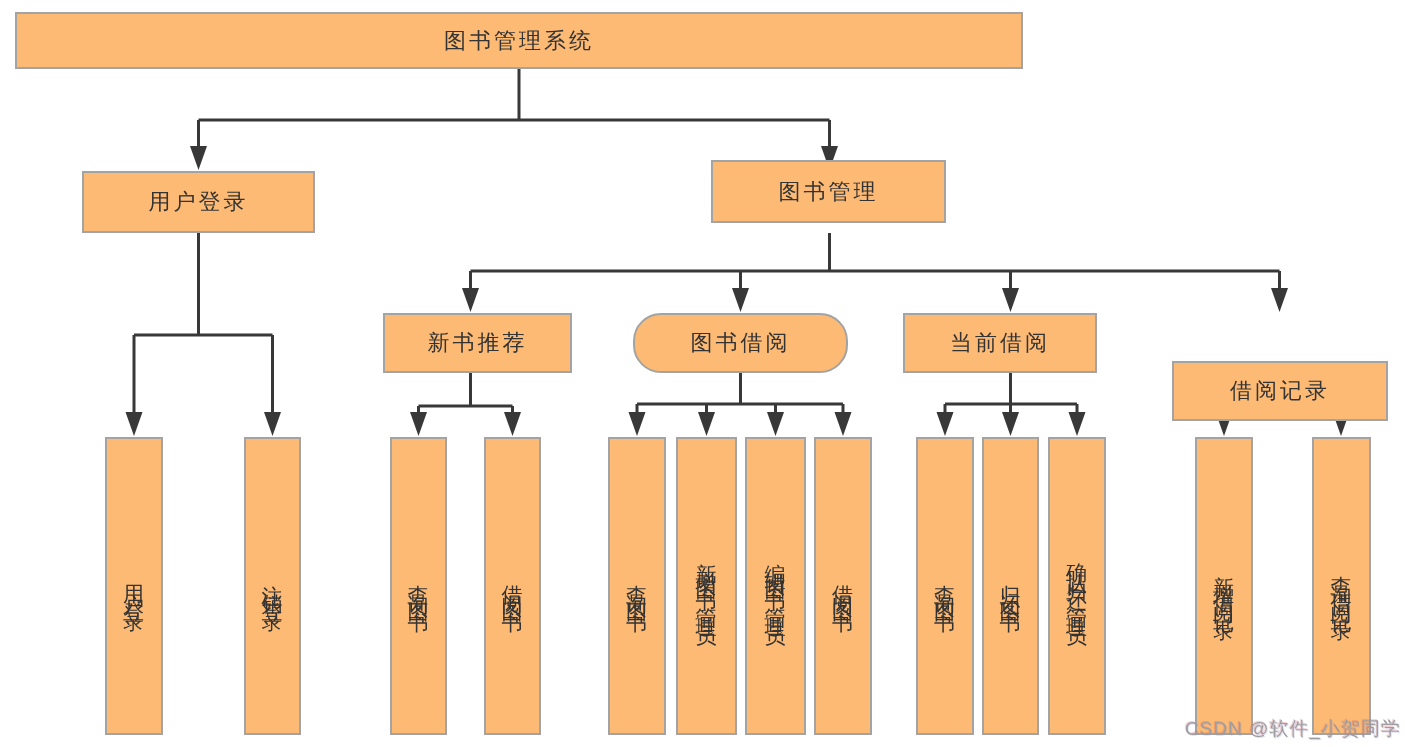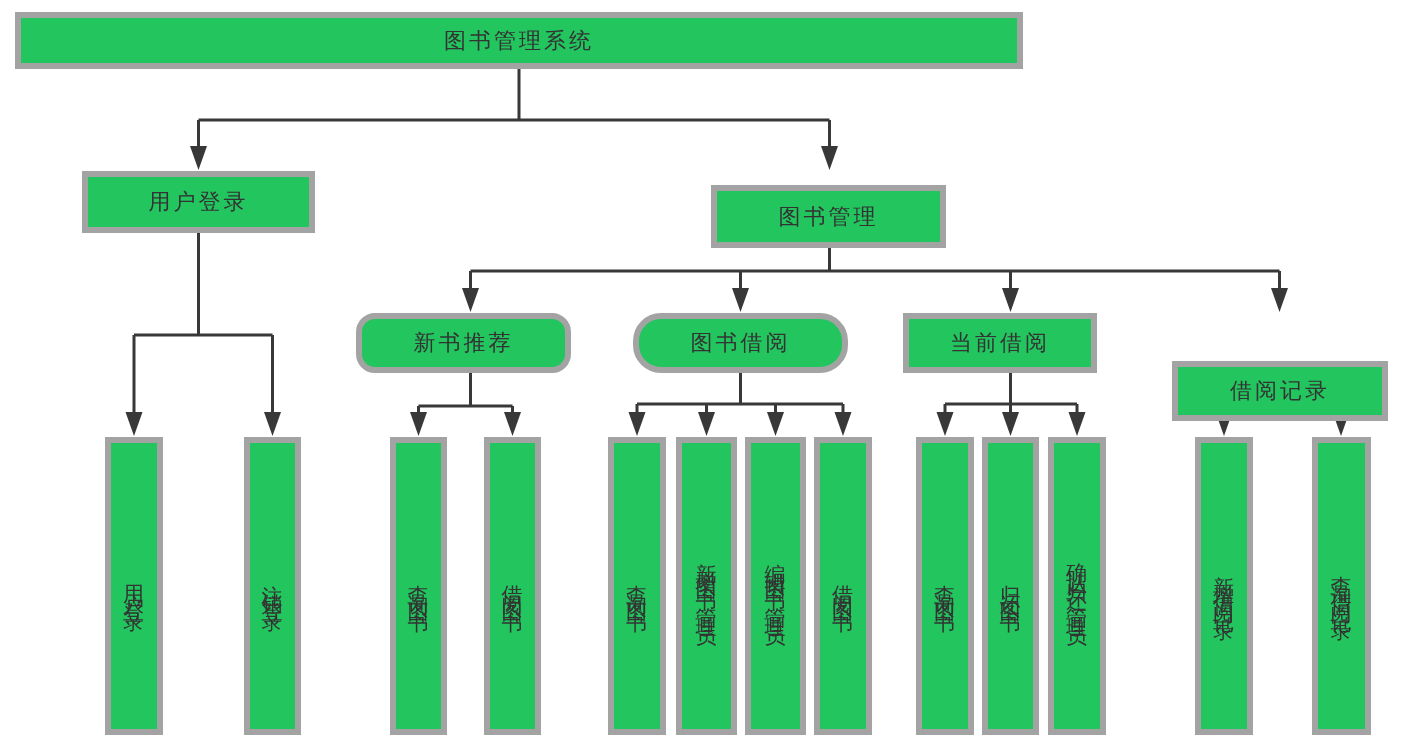--- a/index.html
+++ b/index.html
@@ -13,22 +13,22 @@
   }
   .wires {
     position: absolute;
     left: 0; top: 0;
     width: 1405px; height: 747px;
     pointer-events: none;
   }
   .node {
     position: absolute;
     box-sizing: border-box;
-    background: #22c55e;
-    border: 6px solid #a3a3a3;
+    background: #fdba74;
+    border: 2px solid #a3a3a3;
     display: flex;
     align-items: center;
     justify-content: center;
   }
   .node .label {
     color: #333333;
     font-size: 22px;
     letter-spacing: 3px;
     white-space: nowrap;
   }
@@ -103,25 +103,25 @@
     </g>
   </svg>
 
   <div class="node" style="left:15px; top:12px; width:1008px; height:57px;">
     <span class="label">图书管理系统</span>
   </div>
 
   <div class="node" style="left:82px; top:171px; width:233px; height:62px;">
     <span class="label">用户登录</span>
   </div>
-  <div class="node" style="left:711px; top:185px; width:235px; height:63px;">
+  <div class="node" style="left:711px; top:160px; width:235px; height:63px;">
     <span class="label">图书管理</span>
   </div>
 
-  <div class="node" style="left:356px; top:313px; width:215px; height:60px;border-radius:19px;">
+  <div class="node" style="left:383px; top:313px; width:189px; height:60px;">
     <span class="label">新书推荐</span>
   </div>
   <div class="node" style="left:633px; top:313px; width:215px; height:60px;border-radius:28px;">
     <span class="label">图书借阅</span>
   </div>
   <div class="node" style="left:903px; top:313px; width:194px; height:60px;">
     <span class="label">当前借阅</span>
   </div>
   <div class="node" style="left:1172px; top:313px; width:216px; height:60px;margin-top:48px;">
     <span class="label">借阅记录</span>
@@ -164,14 +164,15 @@
     <span class="label">确认归还（管理员）</span>
   </div>
 
   <div class="node leaf" style="left:1195px; top:437px; width:58px; height:298px;">
     <span class="label">新增借阅记录</span>
   </div>
   <div class="node leaf" style="left:1312px; top:437px; width:59px; height:298px;">
     <span class="label">查询借阅记录</span>
   </div>
 
+  <div class="watermark">CSDN @软件_小贺同学</div>
 
 </div>
 
 </body></html>

